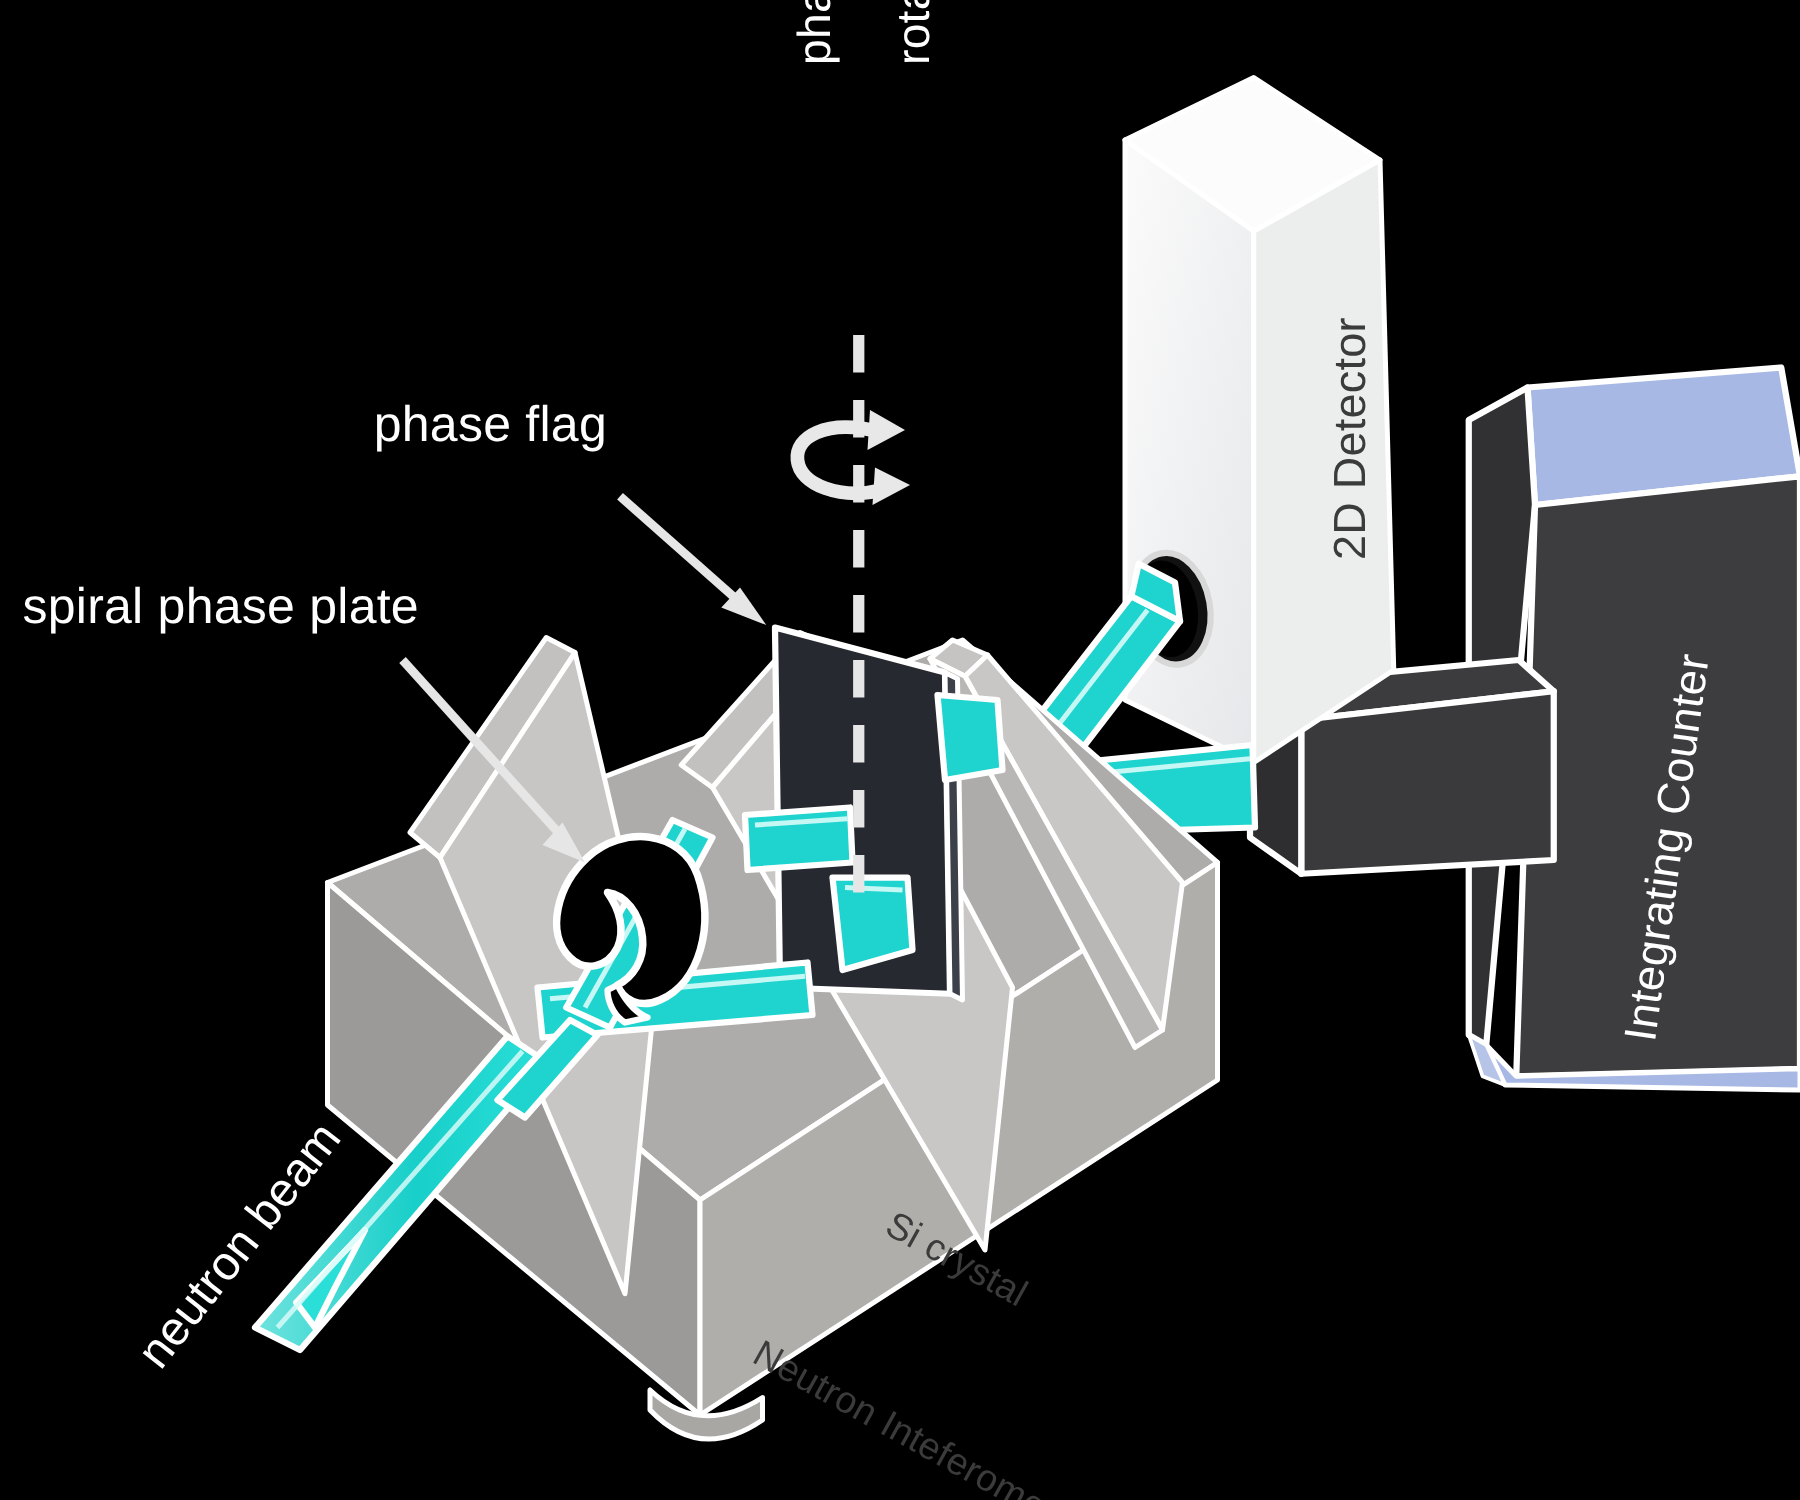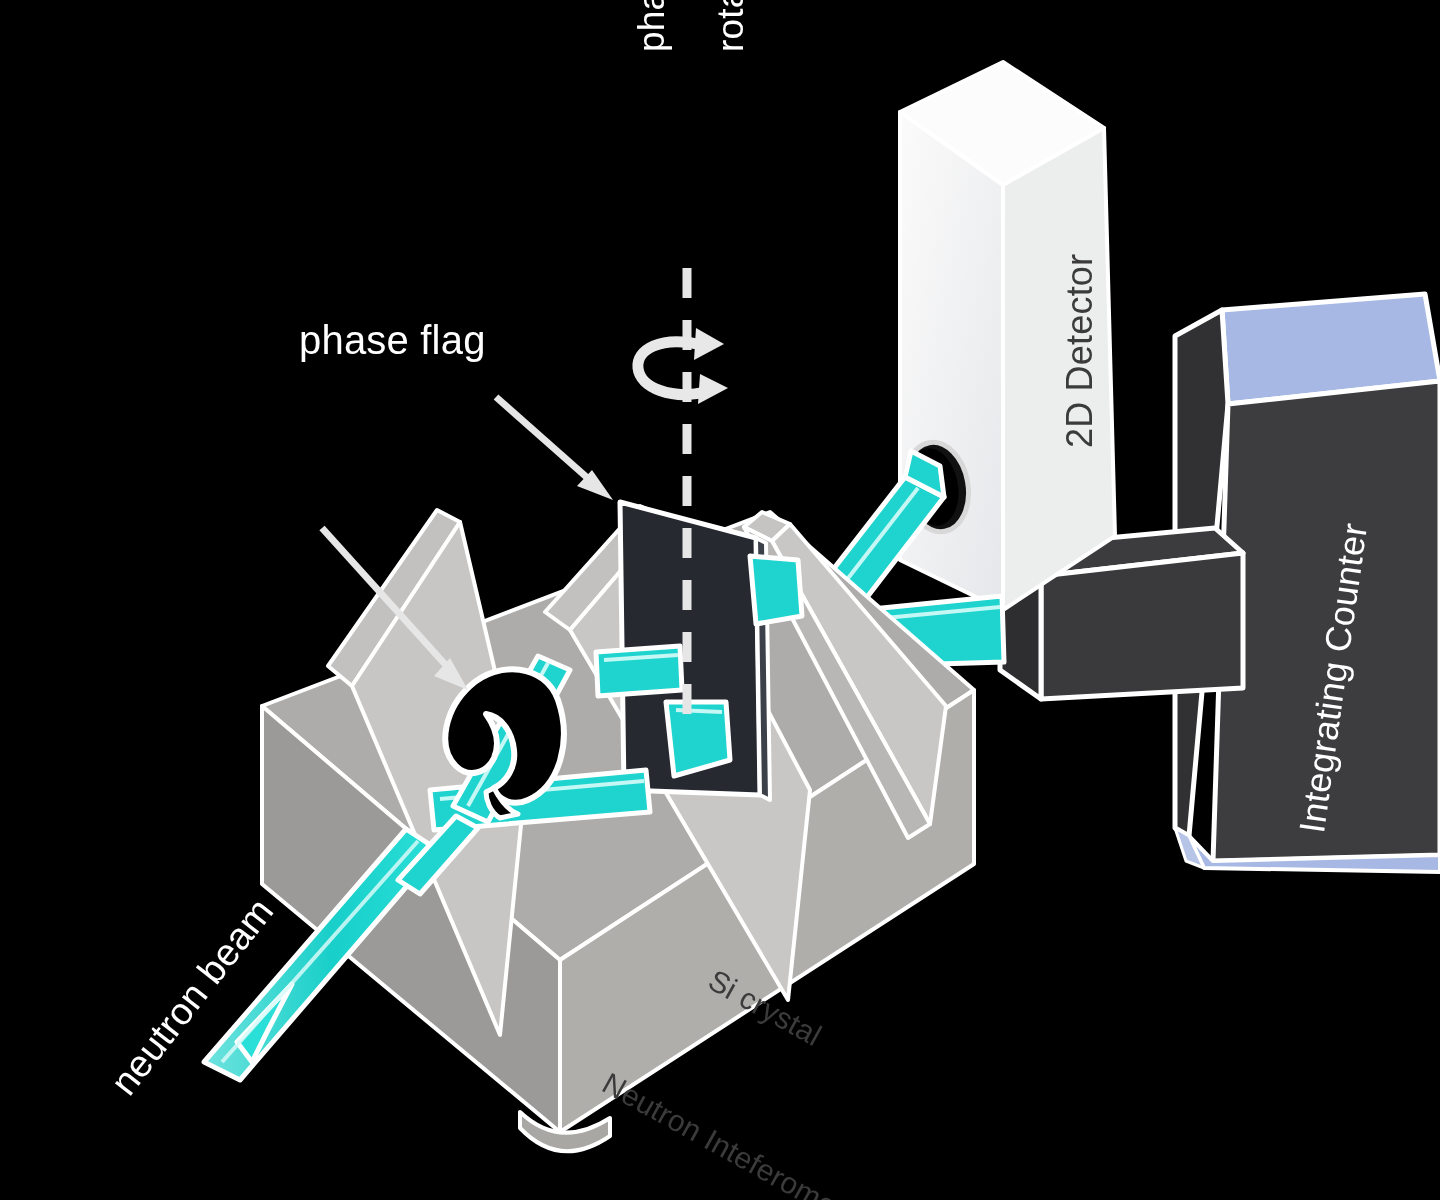--- a/index.html
+++ b/index.html
@@ -199,20 +199,21 @@
       <polygon points="468,690 434,676 450,658" fill="#e6e6e6"></polygon>
     </g>
   </svg>
 
   <div class="lbl" id="label-phase-flag-axis">phase flag</div>
 
   <div class="lbl" id="label-rotation-axis">rotation axis</div>
 
   <div class="lbl" id="label-phase-flag">phase flag</div>
 
+  <div class="lbl" id="label-spiral-phase-plate">spiral phase plate</div>
 
   <div class="lbl" id="label-neutron-beam">neutron beam</div>
 
   <div class="lbl lbl-dark" id="label-2d-detector">2D Detector</div>
 
   <div class="lbl" id="label-integrating-counter">Integrating Counter</div>
 
   <div class="lbl lbl-dark" id="label-si-crystal">Si crystal</div>
 
   <div class="lbl lbl-dark" id="label-neutron-interferometer">Neutron Inteferometer</div>

